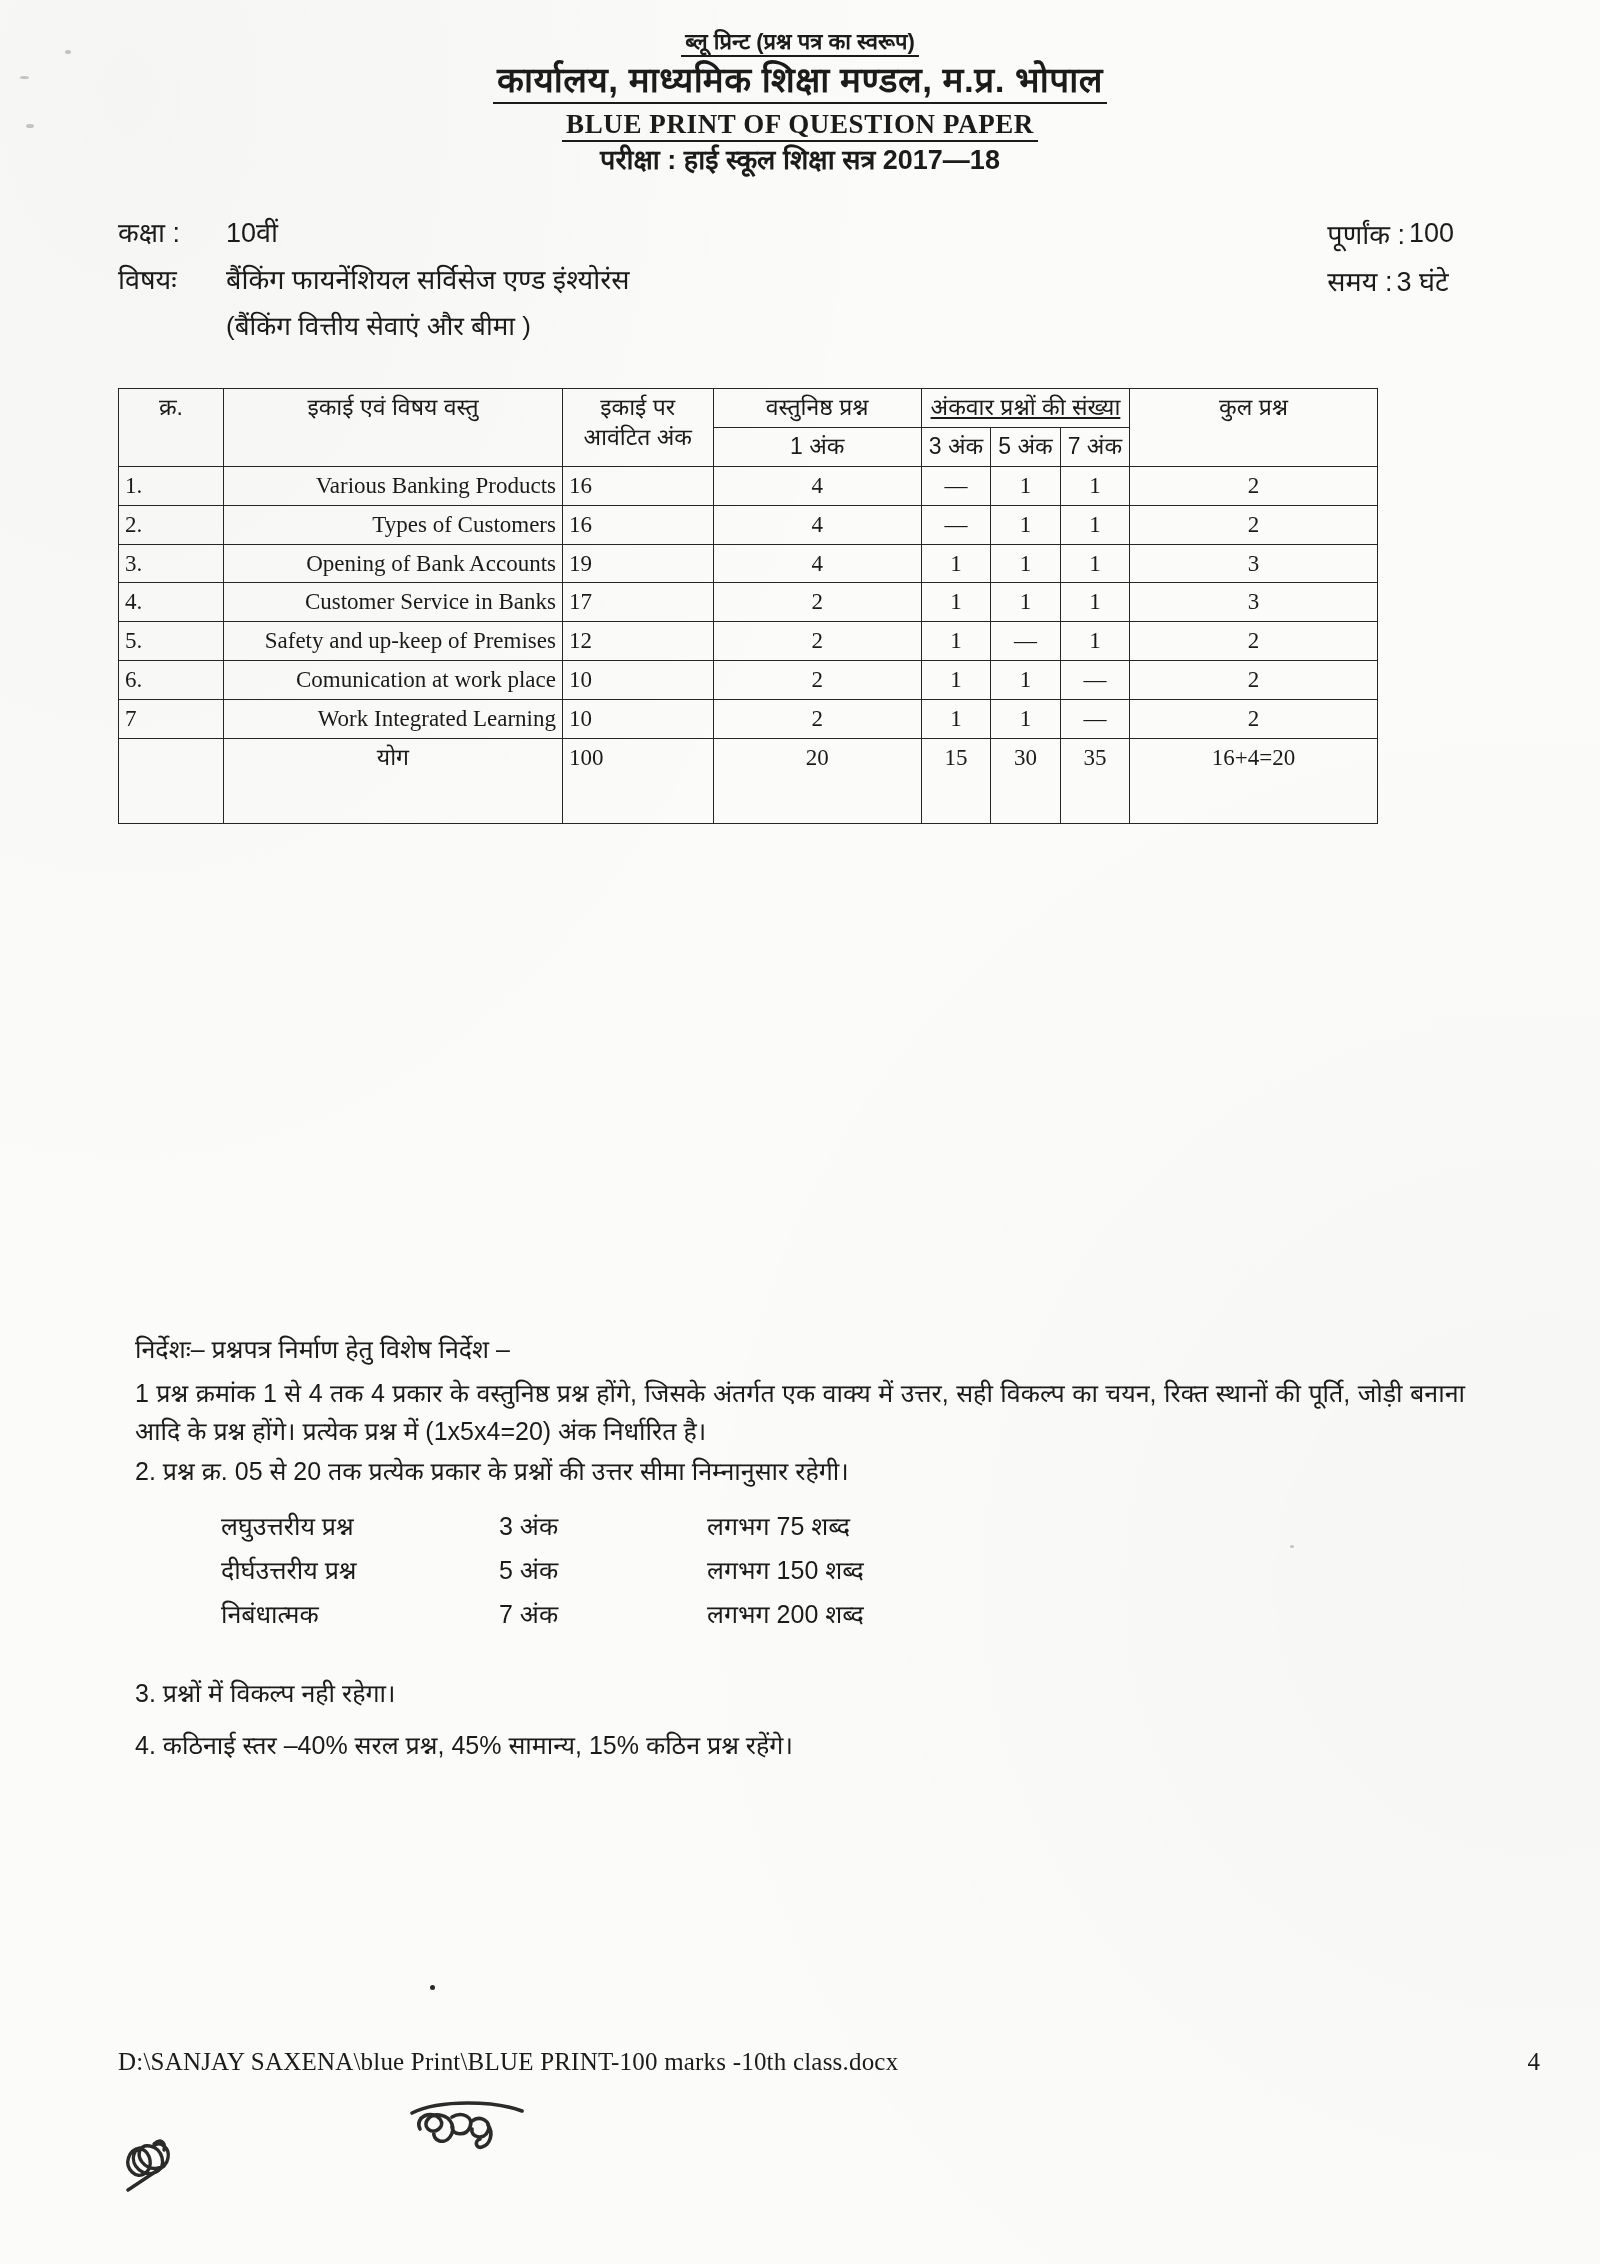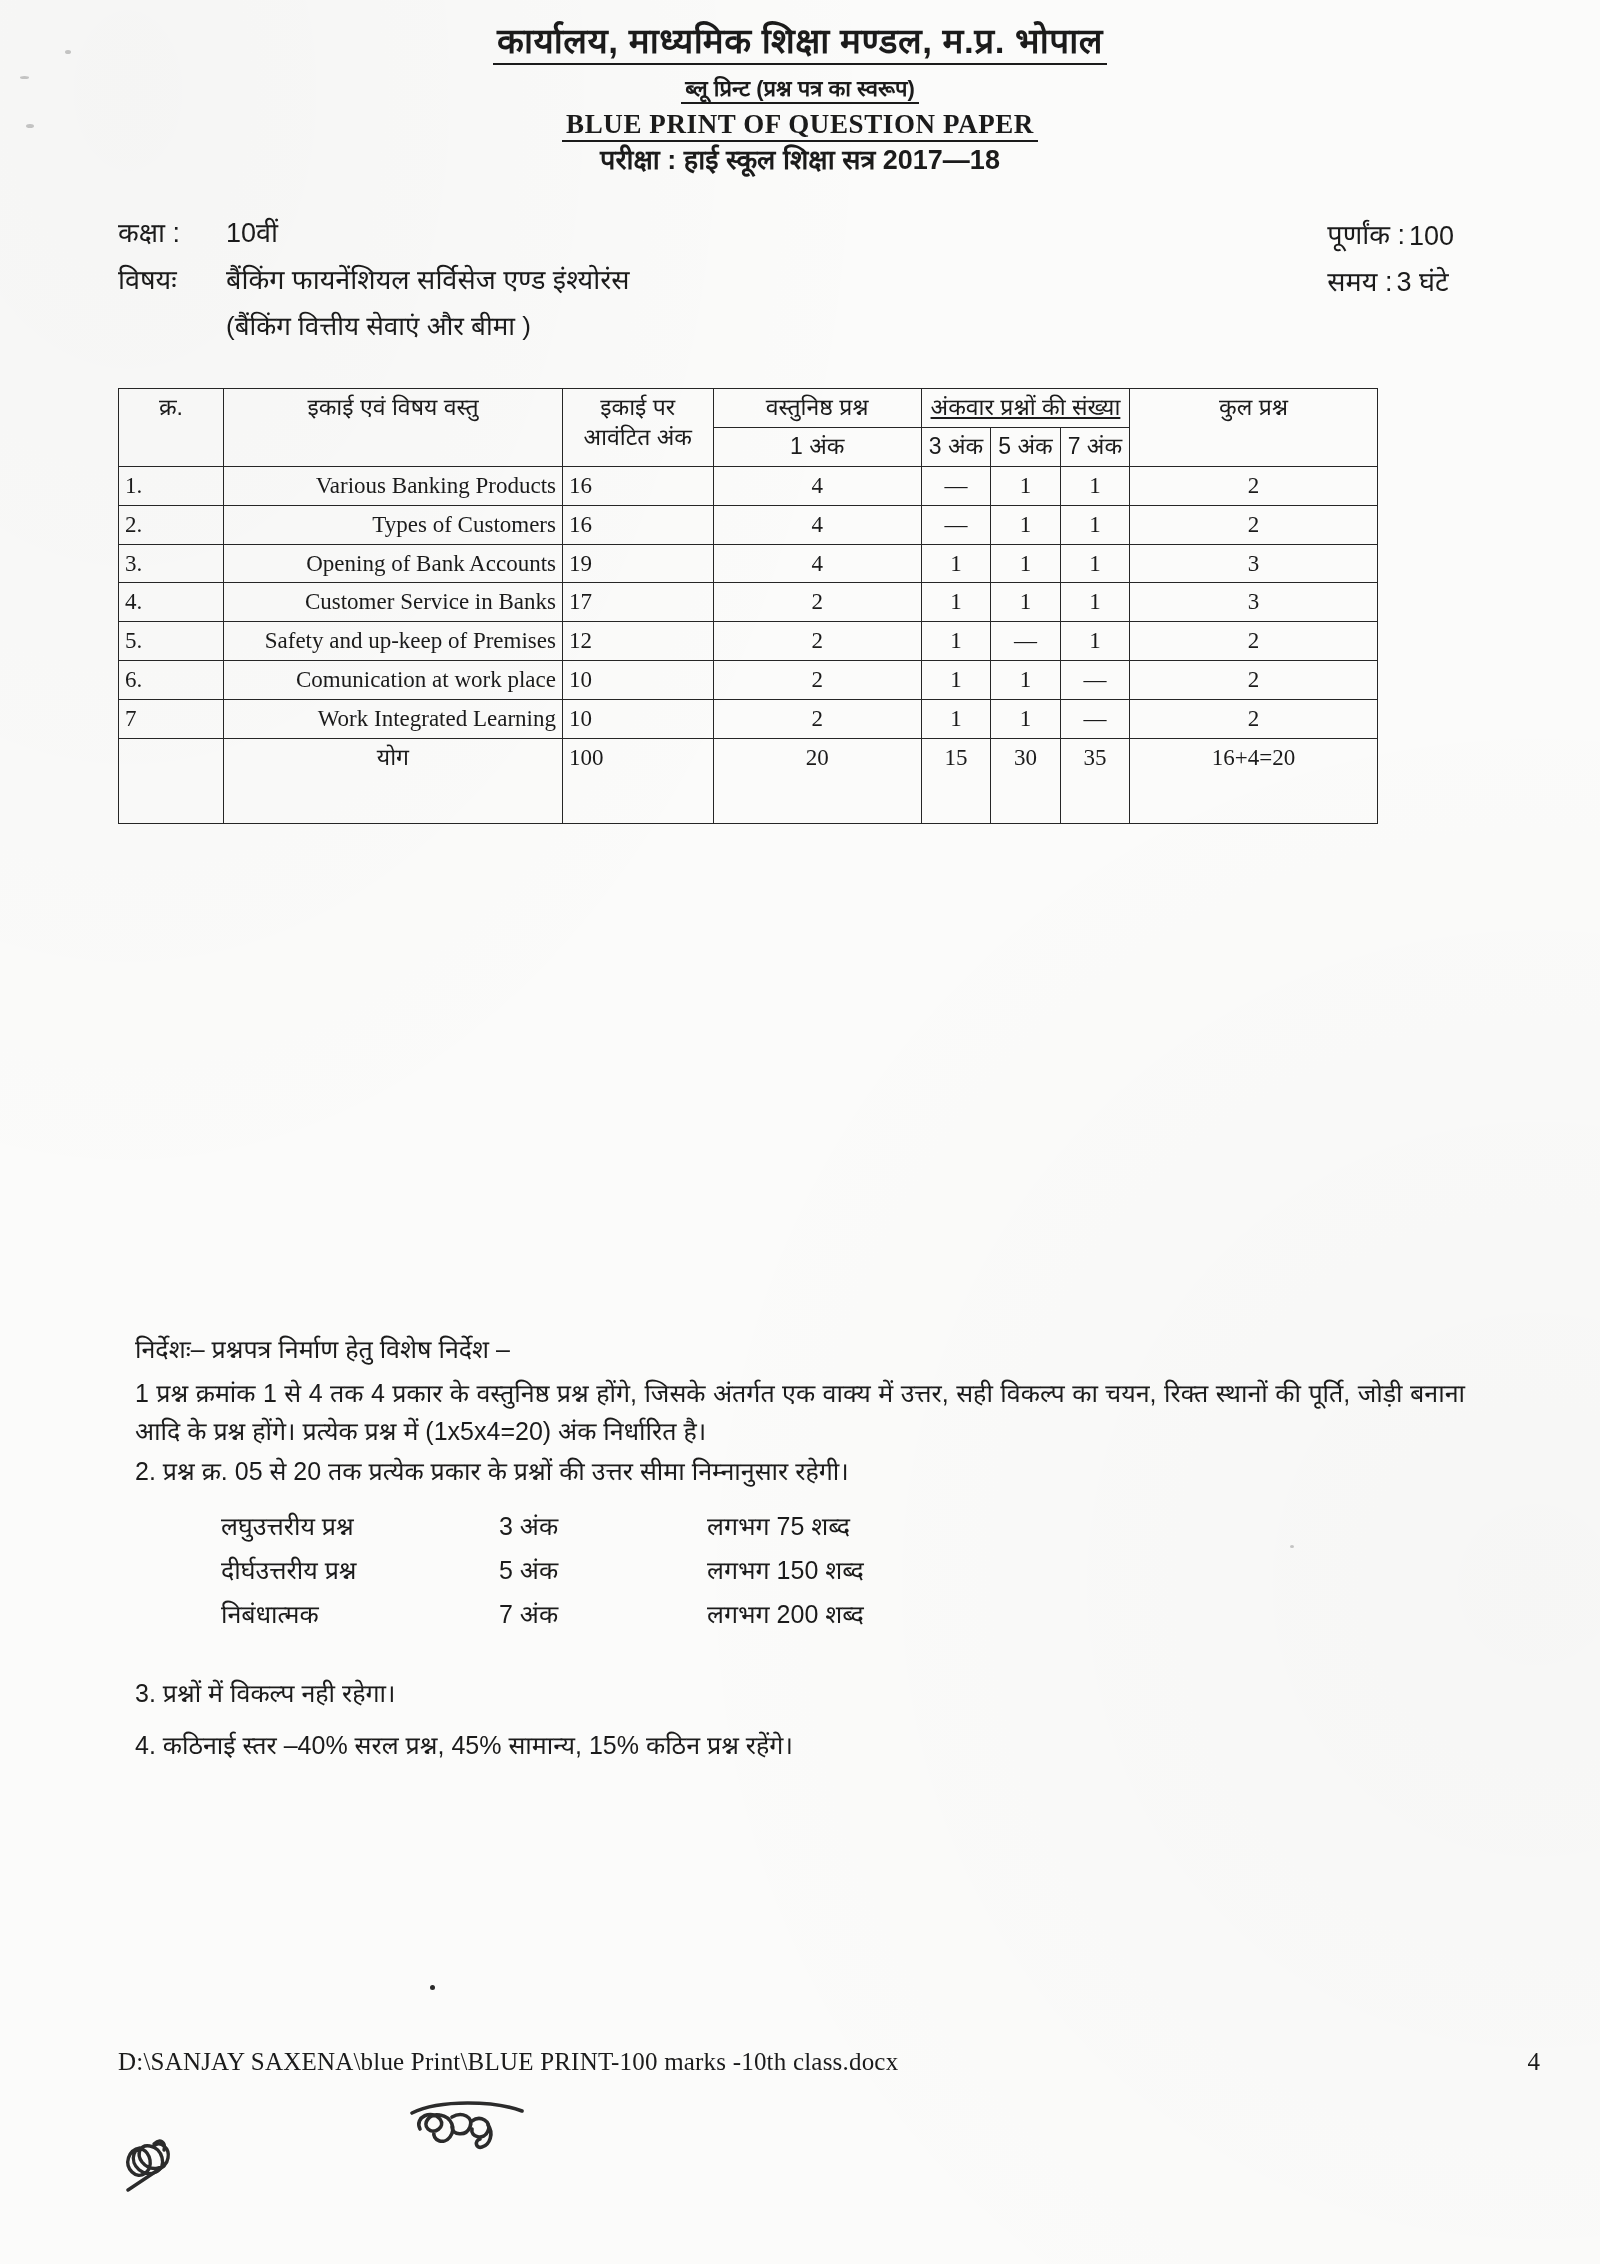--- a/index.html
+++ b/index.html
@@ -89,21 +89,21 @@
   }
   .meta-right {
     position: absolute;
     right: 146px;
     top: 2px;
     font-size: 27px;
     text-align: left;
   }
   .meta-row {
     display: flex;
-    align-items: flex-end;
+    align-items: center;
     margin-bottom: 10px;
     white-space: nowrap;
   }
   .meta-lbl {
     display: inline-block;
     min-width: 104px;
   }
   .meta-val {
     margin-left: 4px;
   }
@@ -227,22 +227,22 @@
 <div class="page"></div>
 
 <div class="speck" style="left:65px;  top:50px;  width:6px; height:4px;"></div>
 <div class="speck" style="left:20px;  top:76px;  width:9px; height:3px;"></div>
 <div class="speck" style="left:26px;  top:124px; width:8px; height:4px;"></div>
 <div class="speck" style="left:1290px;top:1545px;width:4px; height:3px;"></div>
 
 <div class="content">
 
   <div class="hdr">
+    <div><span class="hdr-line t-dev h2">ब्लू प्रिन्ट (प्रश्न पत्र का स्वरूप)</span></div>
     <div><span class="hdr-line t-dev h1">कार्यालय, माध्यमिक शिक्षा मण्डल, म.प्र. भोपाल</span></div>
-    <div><span class="hdr-line t-dev h2">ब्लू प्रिन्ट (प्रश्न पत्र का स्वरूप)</span></div>
     <div><span class="hdr-line h3">BLUE PRINT OF QUESTION PAPER</span></div>
     <div><span class="t-dev h4">परीक्षा : हाई स्कूल शिक्षा सत्र 2017—18</span></div>
   </div>
 
   <div class="meta">
     <div class="meta-left t-dev">
       <div class="meta-row">
         <span class="meta-lbl">कक्षा :</span>
         <span class="meta-val">10वीं</span>
       </div>

